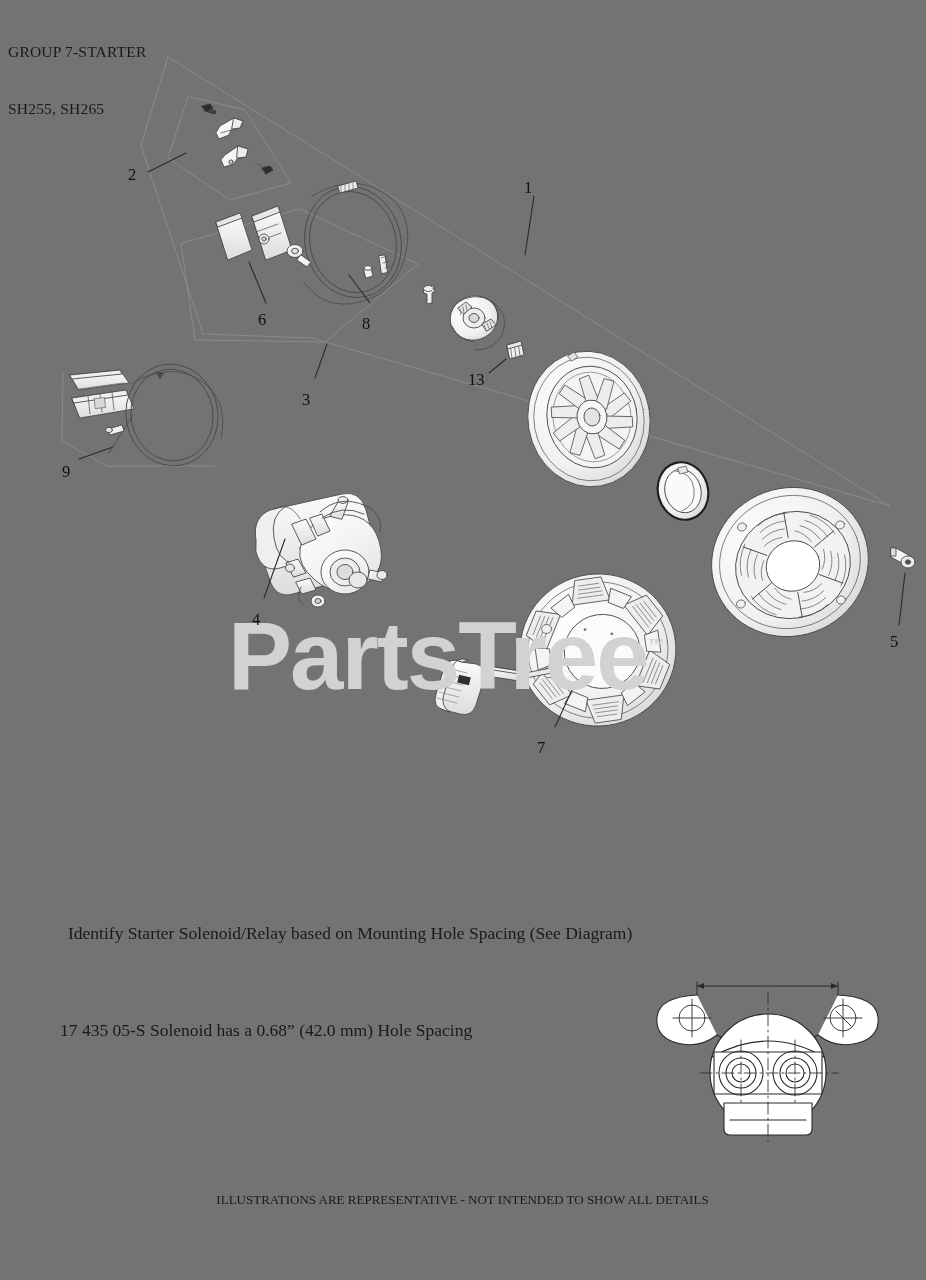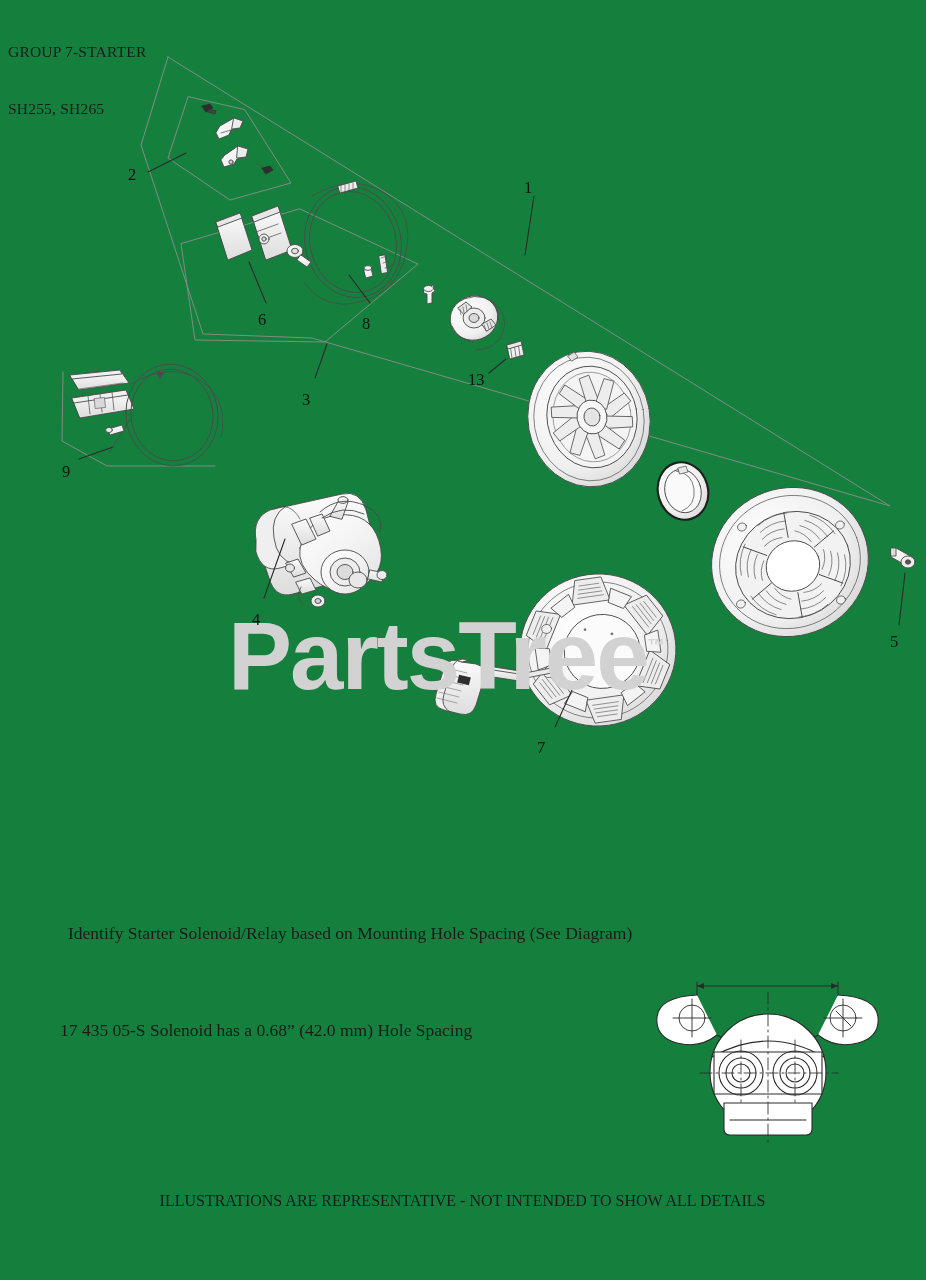--- a/index.html
+++ b/index.html
@@ -4,21 +4,21 @@
 <style>
   html, body {
     margin: 0;
     padding: 0;
     background: #ffffff;
   }
   .page {
     position: relative;
     width: 926px;
     height: 1280px;
-    background: #15803d;
+    background: #737373;
     overflow: hidden;
     font-family: "Liberation Serif", "DejaVu Serif", serif;
     color: #1a1a1a;
   }
   .hdr {
     position: absolute;
     left: 8px;
     top: 4px;
     font-size: 15.5px;
     line-height: 19px;
@@ -69,21 +69,21 @@
     font-size: 17.5px;
     line-height: 25px;
     white-space: pre;
   }
   .footer {
     position: absolute;
     left: 0;
     top: 1192px;
     width: 925px;
     text-align: center;
-    font-size: 16px;
+    font-size: 13px;
     white-space: pre;
   }
   .callout {
     position: absolute;
     font-size: 16.5px;
     font-family: "Liberation Serif", "DejaVu Serif", serif;
     color: #111;
     white-space: pre;
   }
 </style>

